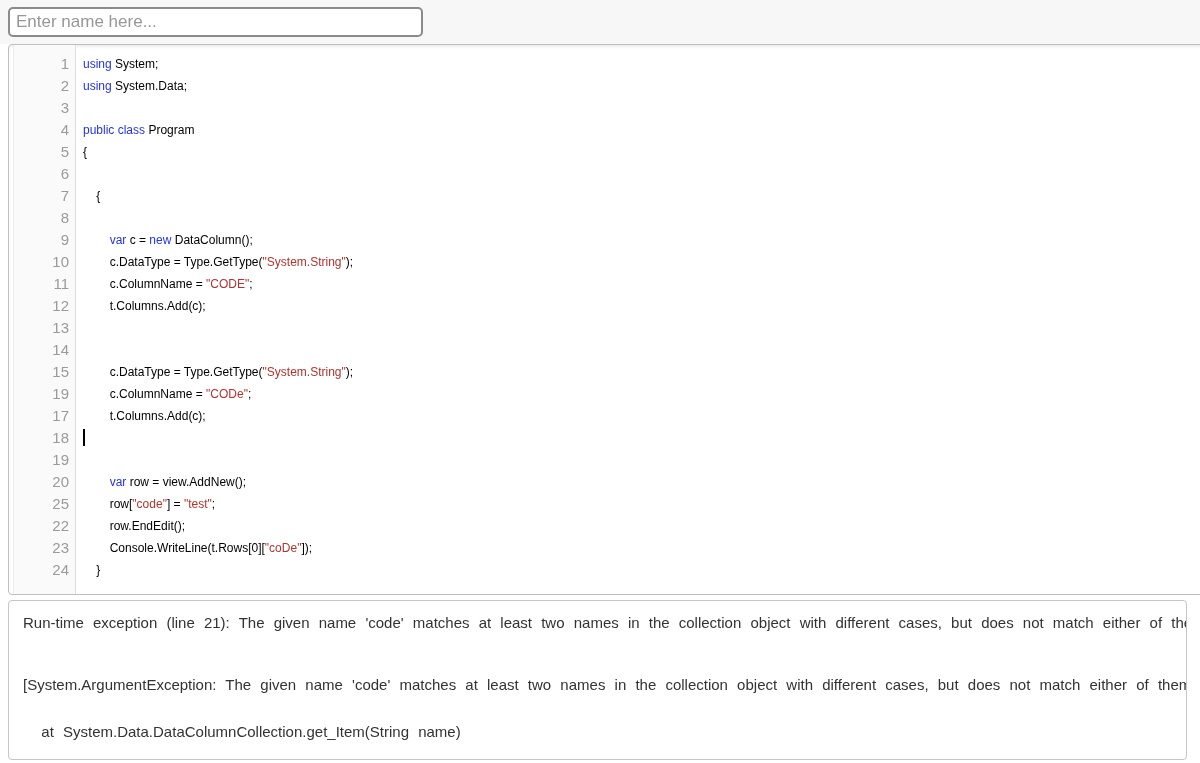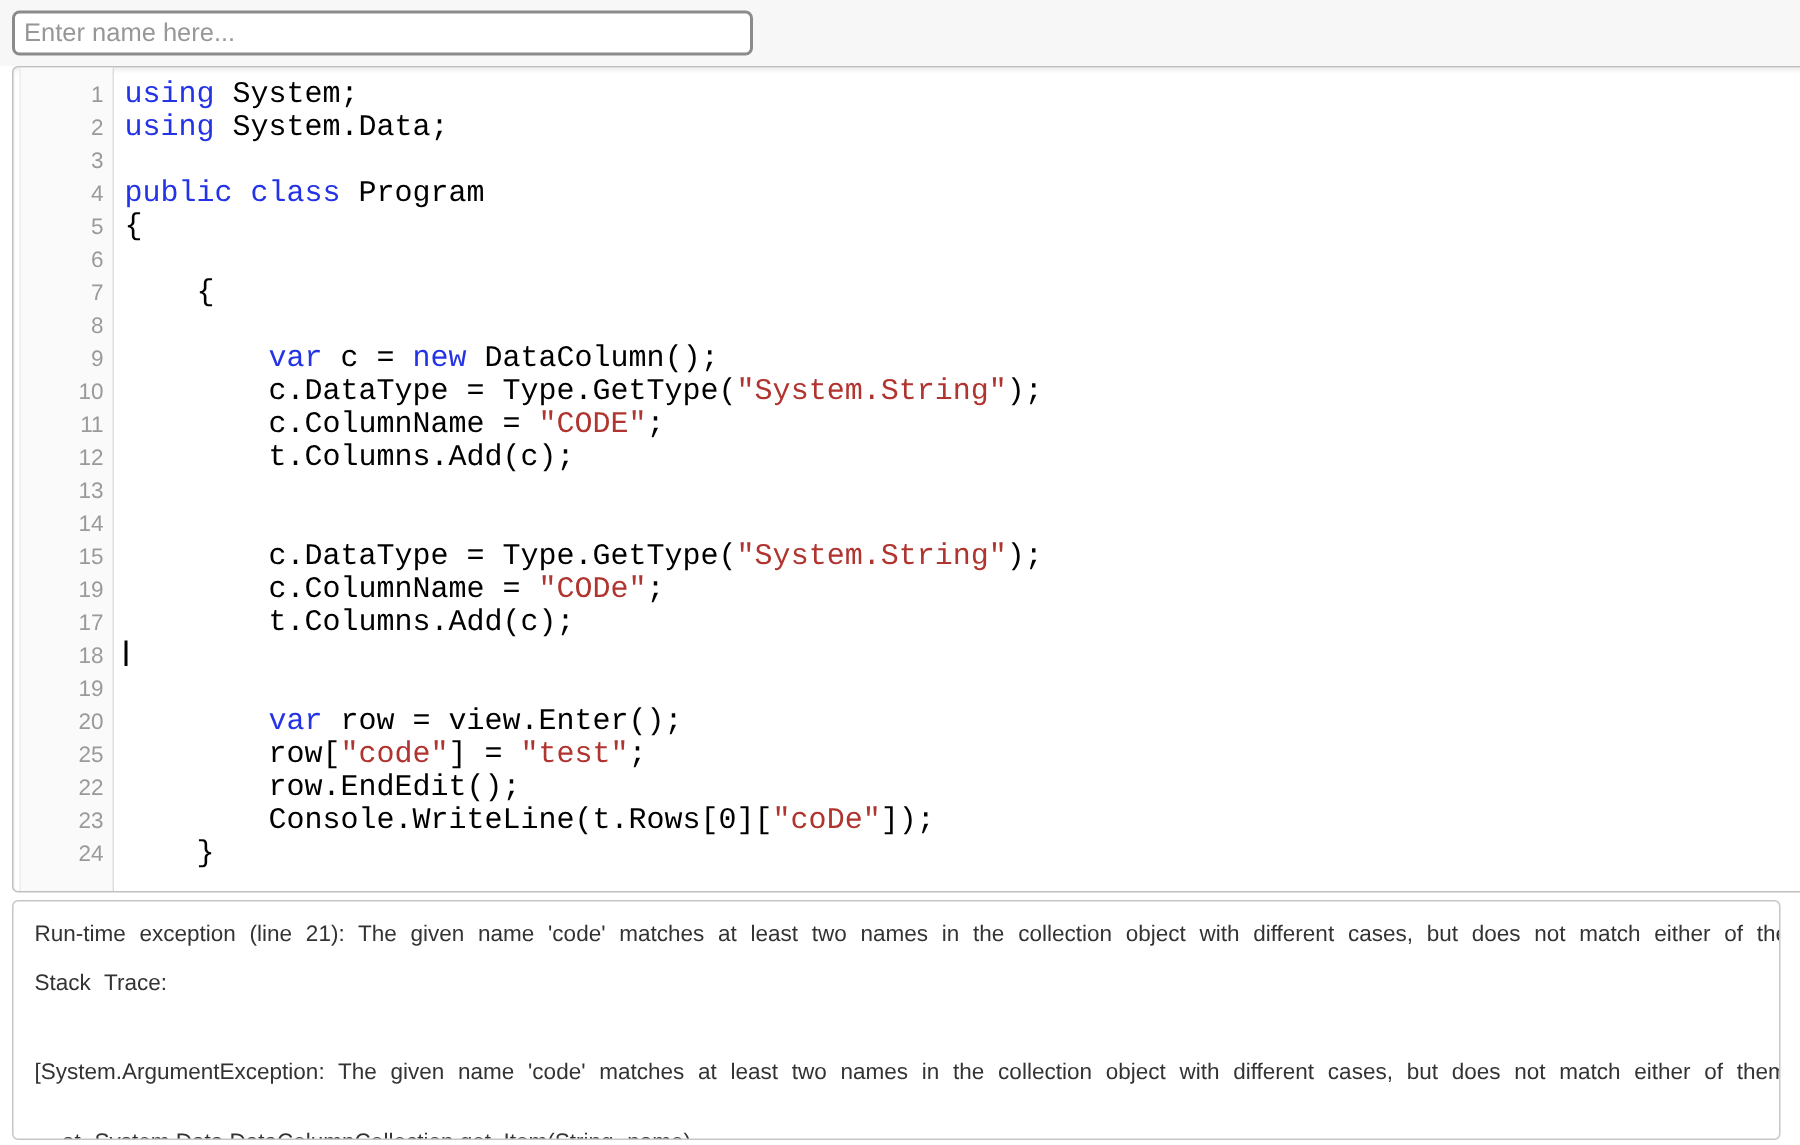--- a/index.html
+++ b/index.html
@@ -11,21 +11,21 @@
   }
 
   
   .topbar {
     position: absolute; left: 0; top: 0;
     width: 1200px; height: 44px;
     background: #f7f7f7;
   }
   .name-input {
     position: absolute; left: 8px; top: 7px;
-    width: 494px; height: 30px;
+    width: 415px; height: 30px;
     border: 2px solid #8b8b8b;
     border-radius: 5px;
     background: #ffffff;
     font-family: "Liberation Sans", sans-serif;
     font-size: 17px;
     padding: 0 6px;
     color: #333;
     outline: none;
   }
   .name-input::placeholder { color: #979797; }
@@ -54,24 +54,23 @@
     width: 67px;          
     padding-right: 7px;
     text-align: right;
     color: #9a9a9a;
     font-size: 15px;
     flex: 0 0 auto;
   }
   .code {
     display: inline-block;
     padding-left: 7px;
-    font-size: 20px;
+    font-size: 12px;
     white-space: pre;
     color: #000;
-    font-family: Liberation Mono, monospace;
   }
   .tok-k { color: var(--kw-color, #2433e6); }
   .tok-s { color: var(--str-color, #b0342f); }
   .tok-p { color: #000; }
   .caret {
     display: inline-block;
     width: 2px; height: 17px;
     background: #000;
     vertical-align: middle;
     margin-top: -3px;
@@ -179,21 +178,21 @@
       </div>
       <div class="code-row">
         <span class="ln">18</span>
         <span class="code"><span class="caret"></span></span>
       </div>
       <div class="code-row">
         <span class="ln">19</span>
       </div>
       <div class="code-row">
         <span class="ln">20</span>
-        <span class="code"><span class="tok-p">        </span><span class="tok-k">var</span><span class="tok-p"> row = view.Enter();</span></span>
+        <span class="code"><span class="tok-p">        </span><span class="tok-k">var</span><span class="tok-p"> row = view.AddNew();</span></span>
       </div>
       <div class="code-row">
         <span class="ln">25</span>
         <span class="code"><span class="tok-p">        row[</span><span class="tok-s">"code"</span><span class="tok-p">] = </span><span class="tok-s">"test"</span><span class="tok-p">;</span></span>
       </div>
       <div class="code-row">
         <span class="ln">22</span>
         <span class="code"><span class="tok-p">        row.EndEdit();</span></span>
       </div>
       <div class="code-row">
@@ -202,18 +201,17 @@
       </div>
       <div class="code-row">
         <span class="ln">24</span>
         <span class="code"><span class="tok-p">    }</span></span>
       </div>
     </div>
 </div>
 
 <div class="output-panel">
   <div class="out-line">Run-time exception (line 21): The given name 'code' matches at least two names in the collection object with different cases, but does not match either of them with the same case.</div>
-  <div class="out-line stack-label">Stack Trace:</div>
   <div class="out-stack">
     <div>[System.ArgumentException: The given name 'code' matches at least two names in the collection object with different cases, but does not match either of them with the same case.]</div>
     <div id="stack-lines"><div>  at System.Data.DataColumnCollection.get_Item(String name)</div></div>
   </div>
 </div>
 
 </body></html>

